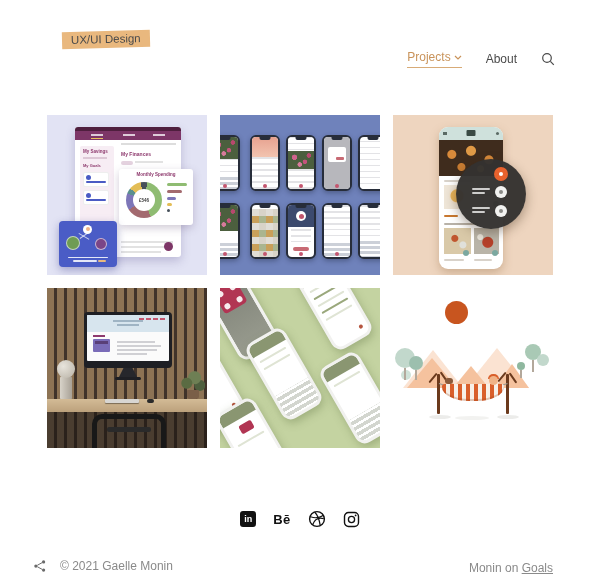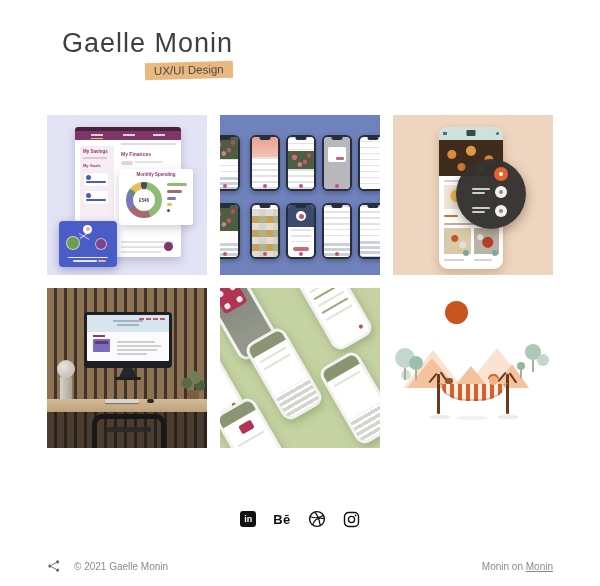--- a/index.html
+++ b/index.html
@@ -139,35 +139,49 @@
   .t6-shadow { position:absolute; height:4px; border-radius:50%; background:#ececea; }
 
   
   .contact { position:absolute; top:458px; left:0; right:0; text-align:center; }
   .contact-h { font-size:15px; letter-spacing:2px; color:#cf9a5e; }
   .contact-email { margin-top:13px; font-size:10px; color:#5c5c5c; cursor:pointer; }
   .social { position:absolute; top:510px; left:0; right:0; display:flex; justify-content:center; align-items:center; gap:17px; }
   .soc { cursor:pointer; display:flex; justify-content:center; }
   .li-badge { width:16px; height:16px; background:#111; border-radius:3px; color:#fff; font-size:9px; font-weight:bold; display:flex; align-items:center; justify-content:center; }
   .be-text { font-size:13px; font-weight:bold; color:#111; letter-spacing:0.5px; }
-  .footer { position:absolute; left:47px; right:47px; top:558px; height:16px; font-size:10px; color:#8a8a8a; }
+  .footer { position:absolute; left:33px; right:47px; top:558px; height:16px; font-size:12px; color:#8a8a8a; }
   .foot-left { position:absolute; left:0; top:1px; display:flex; align-items:center; gap:14px; }
   .foot-right { position:absolute; right:0; top:3px; }
   .foot-right u { cursor:pointer; }
   svg { display:block; }
 </style>
 </head>
 <body>
 
 <div class="page">
 
   <div class="header">
     <div class="logo-block">
-      <span class="logo-name">Gaelle Monin</span>
       <span class="logo-badge">UX/UI Design</span>
+    </div>
+    <div class="nav">
+      <span class="nav-projects">
+        <span>Projects</span>
+        <svg width="8" height="5" viewBox="0 0 8 5">
+            <polyline points="1,1 4,4 7,1" fill="none" stroke="#c9935a" stroke-width="1.2"></polyline>
+          </svg>
+      </span>
+      <span class="nav-about">About</span>
+      <span class="nav-search">
+        <svg width="14" height="14" viewBox="0 0 14 14">
+          <circle cx="6" cy="6" r="4.3" fill="none" stroke="#4a4a4a" stroke-width="1.2"></circle>
+          <line x1="9.4" y1="9.4" x2="12.8" y2="12.8" stroke="#4a4a4a" stroke-width="1.2"></line>
+        </svg>
+      </span>
     </div>
   </div>
 
   <div class="grid">
 
     <div class="tile tile1">
       <div class="t1-card">
         <div class="t1-top"></div>
         <div class="t1-nav">
           <i class="u" style="left:16px"></i>
@@ -442,17 +456,17 @@
           <circle cx="13" cy="3.5" r="2" fill="#6a6a6a"></circle>
             <circle cx="3.5" cy="8.5" r="2" fill="#6a6a6a"></circle>
             <circle cx="13" cy="13.5" r="2" fill="#6a6a6a"></circle>
           <line x1="5.3" y1="7.6" x2="11.2" y2="4.4" stroke="#6a6a6a" stroke-width="1.2"></line>
           <line x1="5.3" y1="9.4" x2="11.2" y2="12.6" stroke="#6a6a6a" stroke-width="1.2"></line>
         </svg>
       </span>
       <span>© 2021 Gaelle Monin</span>
     </div>
     <div class="foot-right">
-      <span>Monin on </span><u>Monin</u>
+      <span>Monin on </span><u>Goals</u>
     </div>
   </div>
 
 </div>
 
 </body></html>

